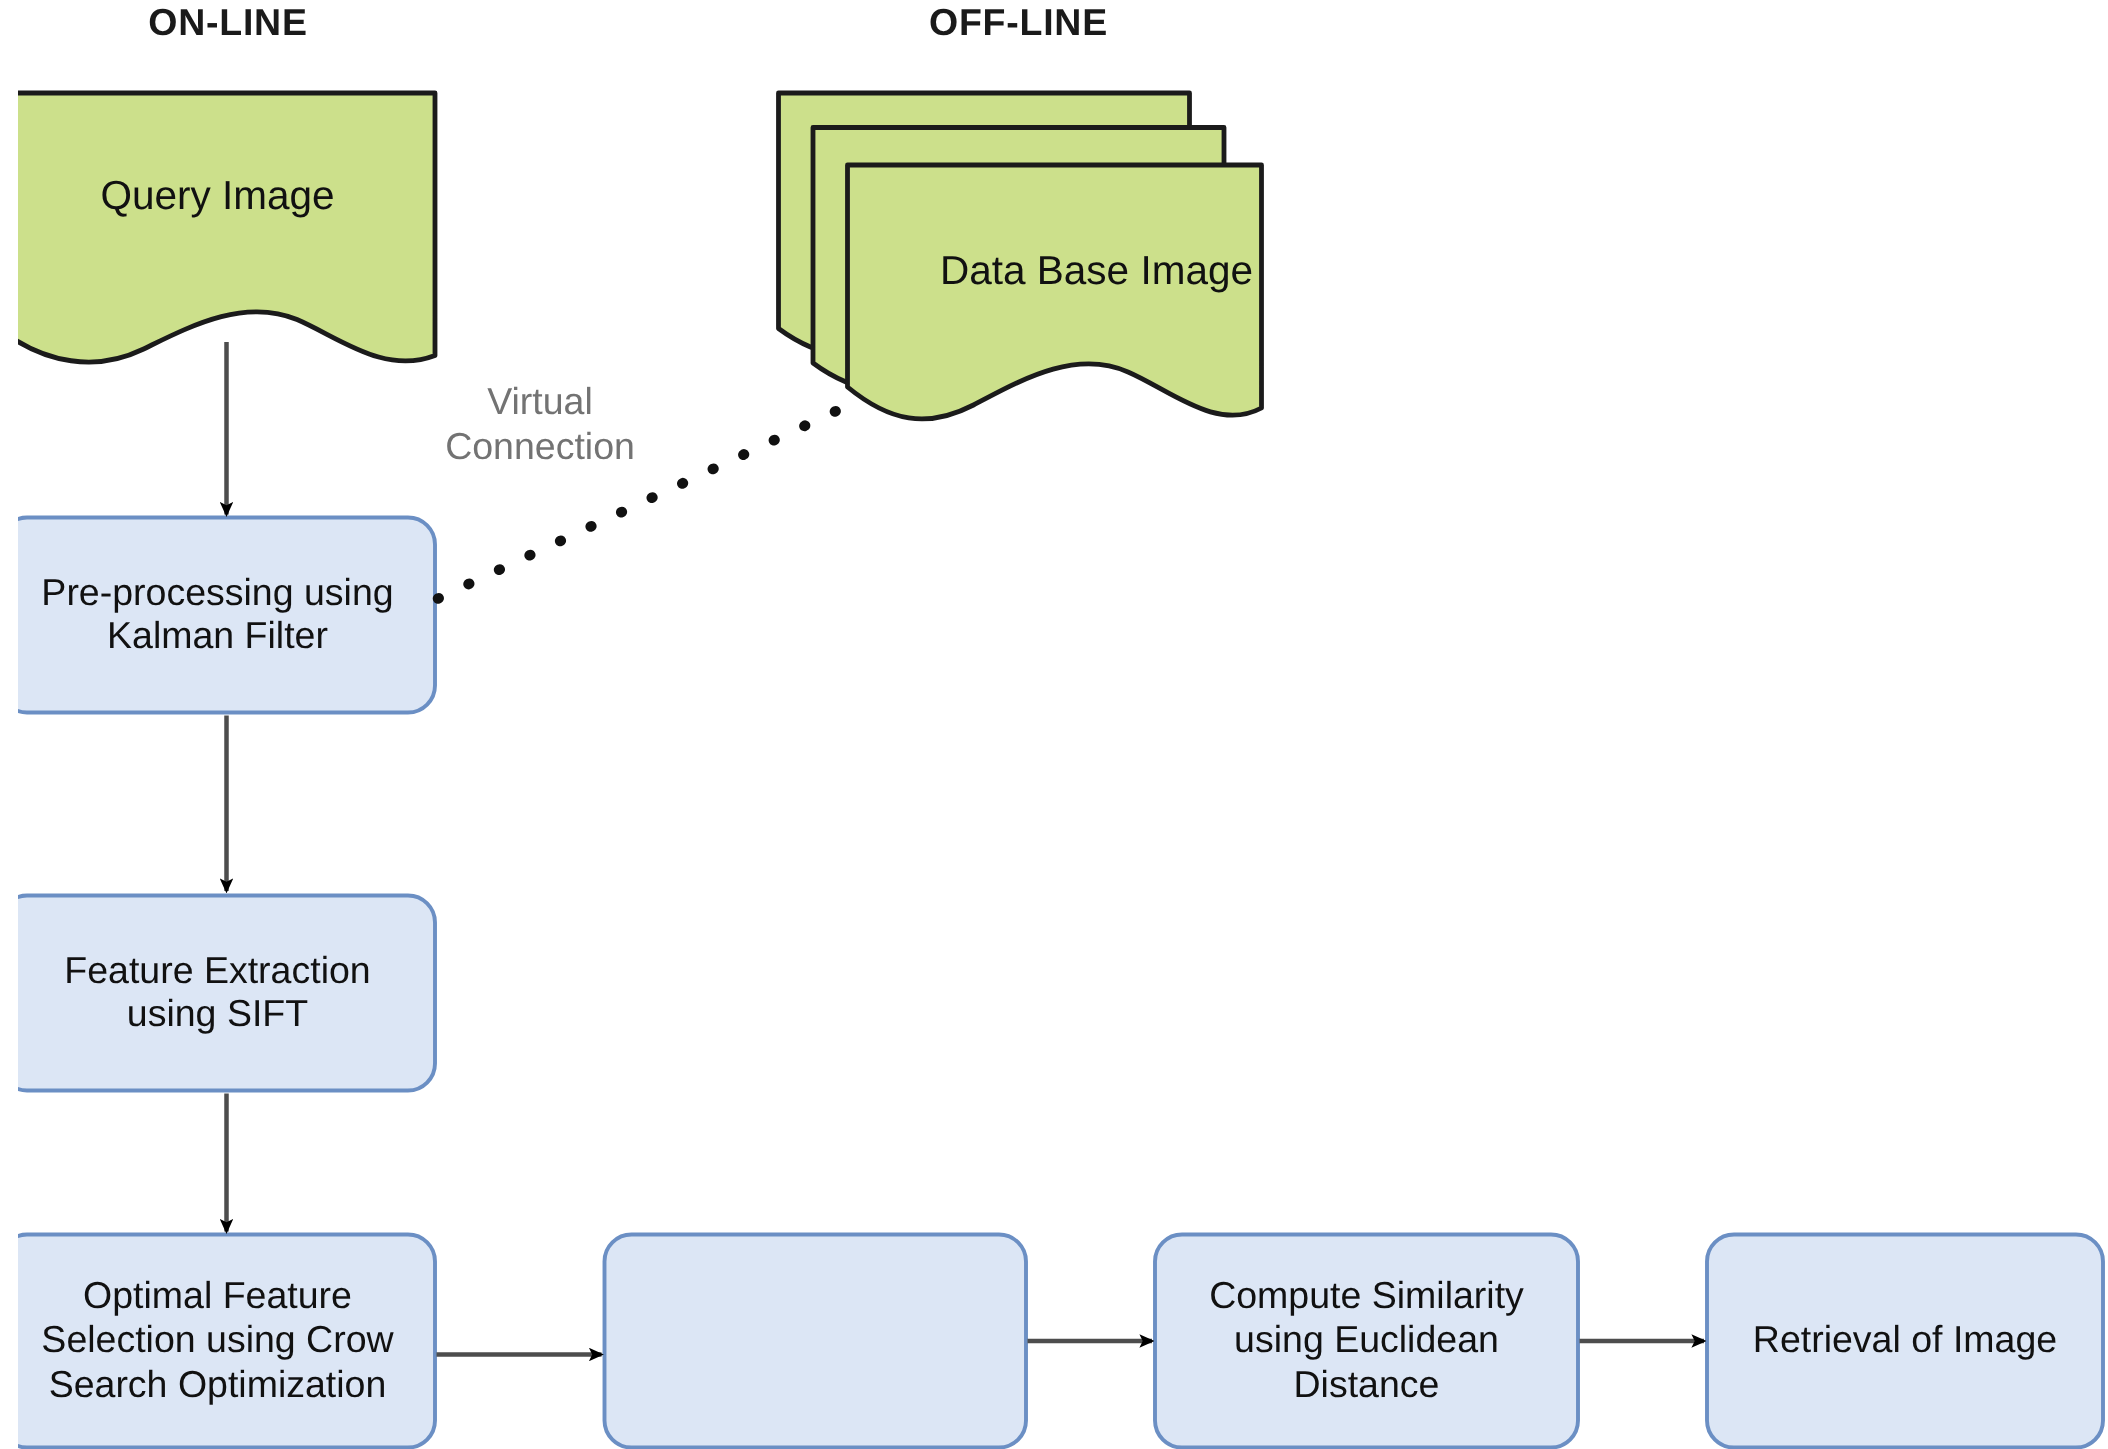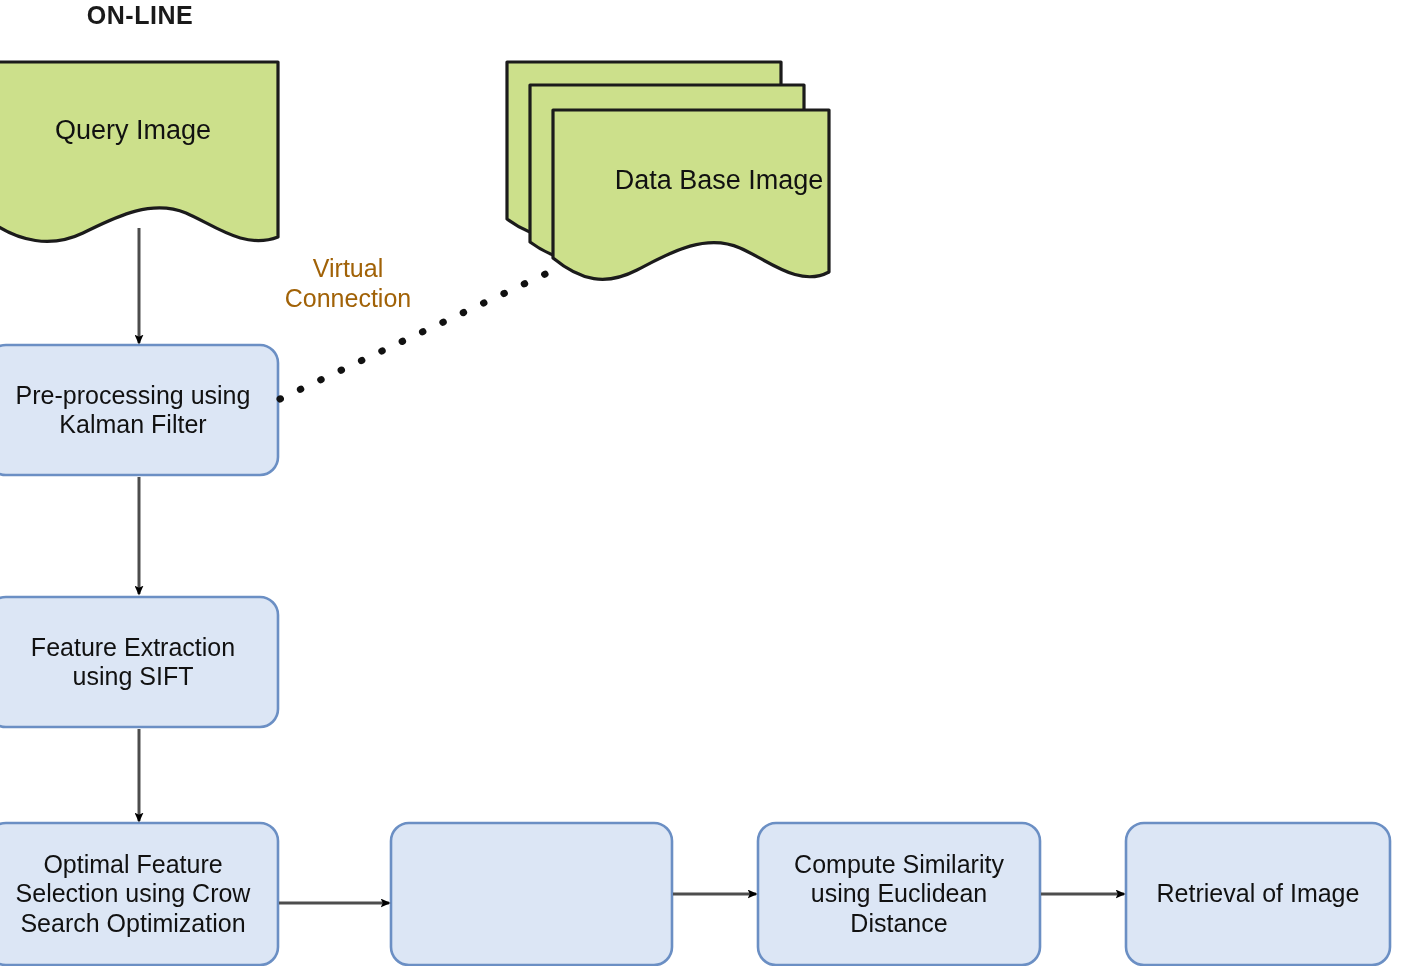--- a/index.html
+++ b/index.html
@@ -9,21 +9,21 @@
   }
   body {
     width: 1405px;
     height: 966px;
     position: relative;
     overflow: hidden;
     font-family: "Liberation Sans", sans-serif;
   }
   #diagram-root {
     position: absolute;
-    left: 0;
+    left: 12px;
     top: 0;
     width: 1341px;
     height: 966px;
   }
   svg.canvas {
     position: absolute;
     left: 0;
     top: 0;
     width: 1405px;
     height: 966px;
@@ -52,21 +52,21 @@
     pointer-events: none;
   }
   .green-label { font-size: 27px; }
   .blue-label  { font-size: 25px; line-height: 1.18; }
 
   .edge-label {
     position: absolute;
     font-family: "Liberation Sans", sans-serif;
     font-size: 25px;
     line-height: 1.2;
-    color: #a16207;
+    color: #737373;
     text-align: center;
     white-space: pre-line;
   }
 </style>
 </head>
 <body>
 
 <div id="diagram-root">
 
   <svg class="canvas" viewBox="0 0 1405 966" xmlns="http://www.w3.org/2000/svg">
@@ -147,20 +147,21 @@
 
     <line x1="673" y1="894" x2="756" y2="894" stroke="#4d4d4d" stroke-width="3" marker-end="url(#arrowhead)"></line>
 
     <line x1="1041" y1="894" x2="1124" y2="894" stroke="#4d4d4d" stroke-width="3" marker-end="url(#arrowhead)"></line>
 
     <line x1="280" y1="399" x2="556" y2="269" stroke="#111111" stroke-width="7" stroke-linecap="round" stroke-dasharray="0.5 22"></line>
   </svg>
 
   <div class="section-title" id="title-online">ON-LINE</div>
 
+  <div class="section-title" id="title-offline">OFF-LINE</div>
 
   <div class="node-label green-label" style="left:-12px; top:95px; width:290px; height:70px;">Query Image</div>
 
   <div class="node-label green-label" style="left:553px; top:145px; width:276px; height:70px;padding-left:28px;">Data Base Image</div>
 
   <div class="node-label blue-label" style="left:-12px; top:345px; width:290px; height:130px; white-space:pre-line;">Pre-processing using
 Kalman Filter</div>
 
   <div class="node-label blue-label" style="left:-12px; top:597px; width:290px; height:130px; white-space:pre-line;">Feature Extraction
 using SIFT</div>

